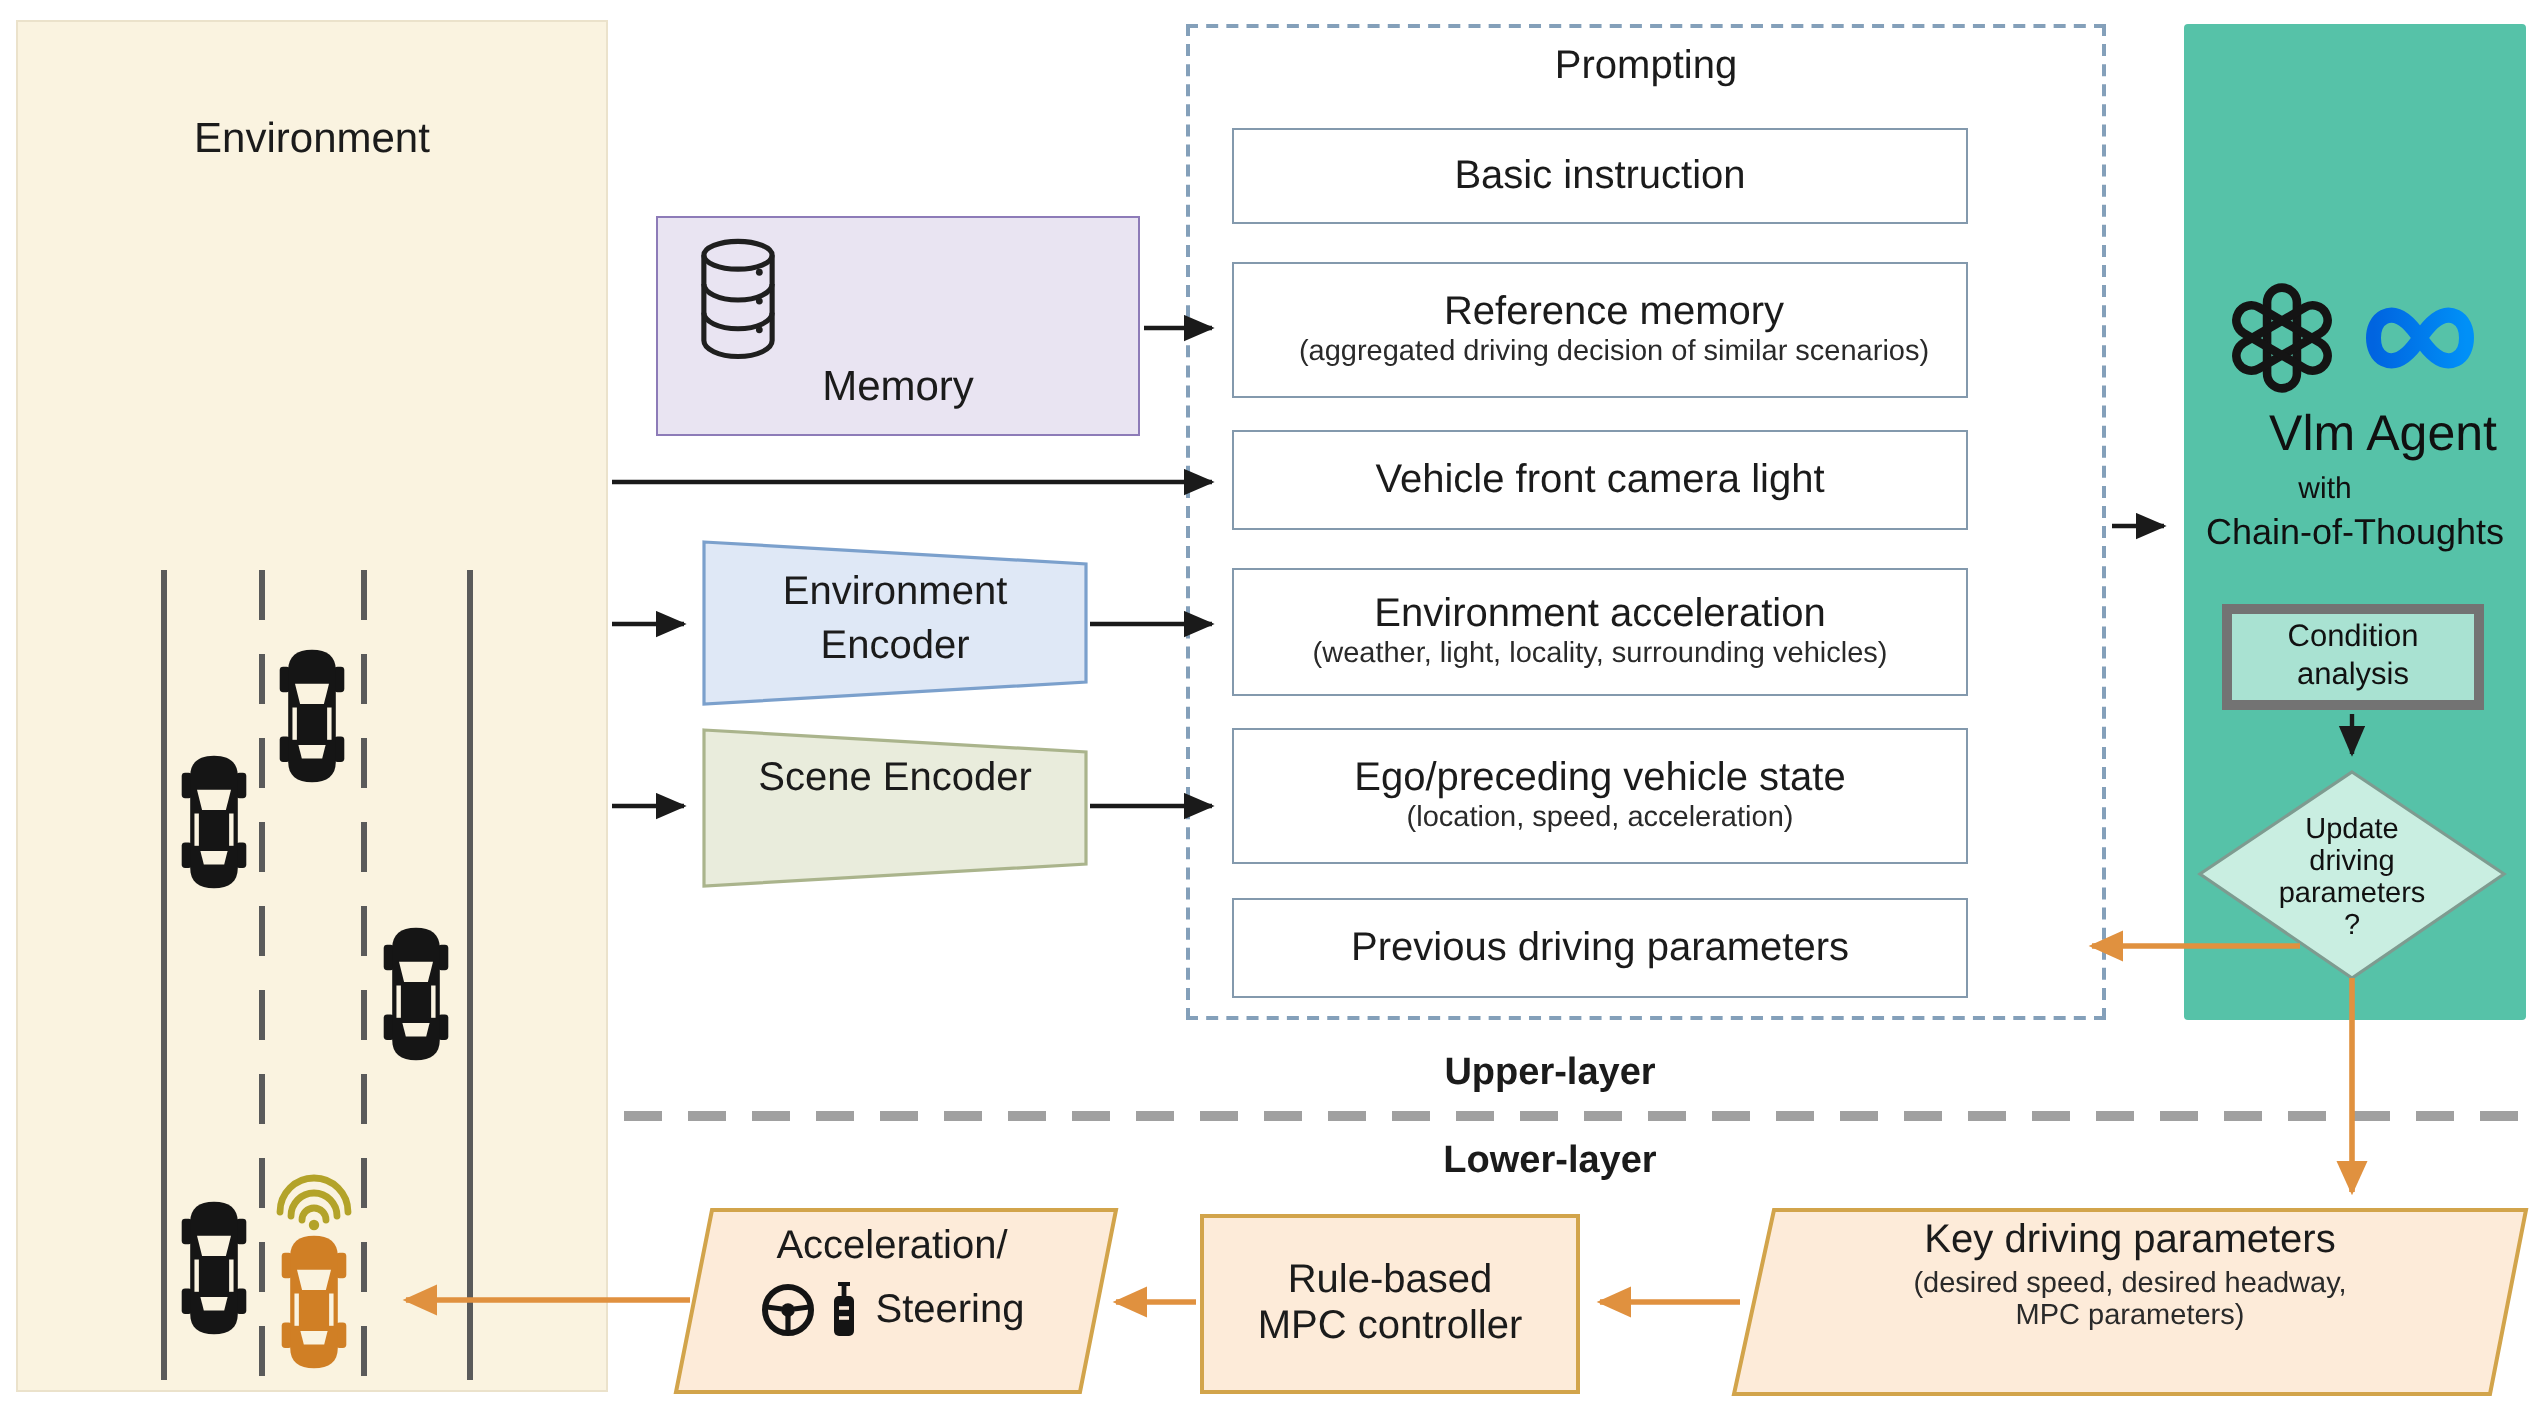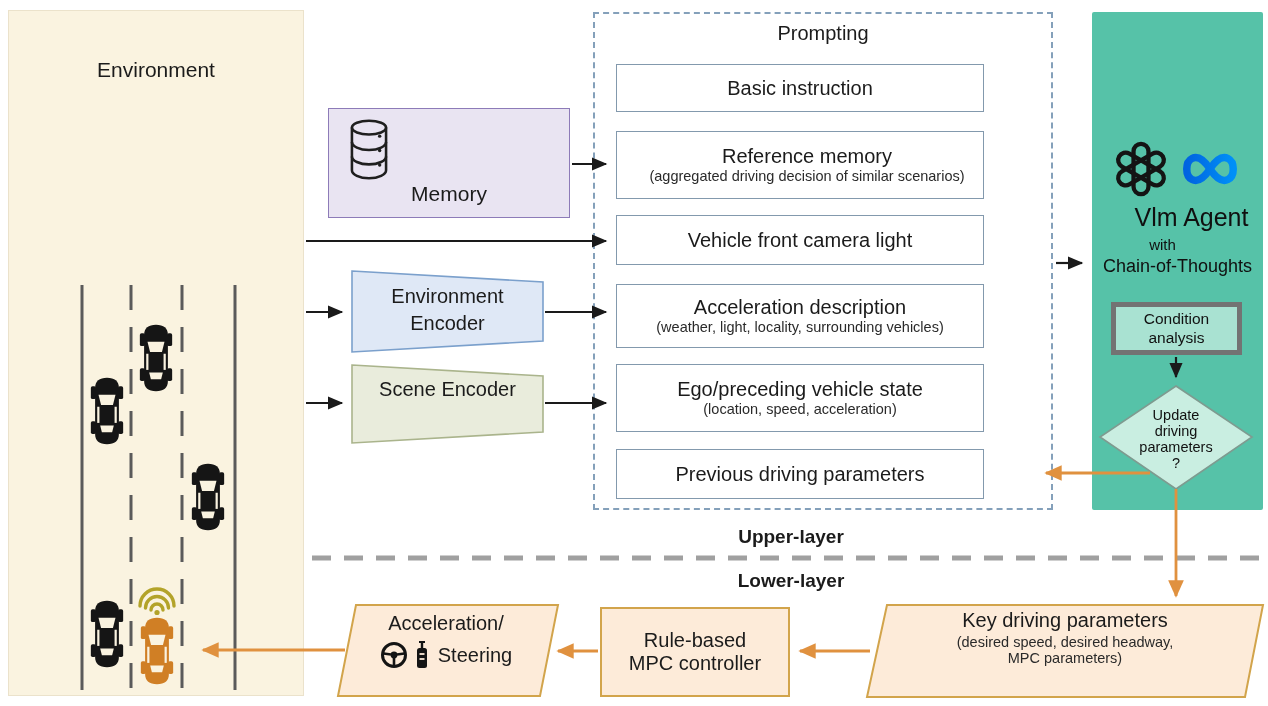--- a/index.html
+++ b/index.html
@@ -22,21 +22,21 @@
   .lbl { font-size:20px; color:#1b1b1b; line-height:1.15; text-align:center; }
   .sub { font-size:14.5px; color:#2a2a2a; line-height:1.12; text-align:center; }
   .agent-box { left:1092px; top:12px; width:171px; height:498px; background:var(--green); border-radius:2px; z-index:0; }
   .logos { left:1092px; top:140px; width:171px; display:flex; align-items:center; justify-content:center; gap:12px; z-index:10; }
   .agent-title { left:1092px; top:203px; width:171px; text-align:center; font-size:25px; color:#101010; z-index:10;padding-left:28px; }
   .agent-sub { left:1092px; top:236px; width:141px; text-align:center; font-size:15px; color:#101010; z-index:10; }
   .agent-cot { left:1092px; top:256px; width:171px; text-align:center; font-size:18px; color:#101010; z-index:10; }
   .cond-box { left:1111px; top:302px; width:131px; height:53px; background:#A9E2D2; border:5px solid #737373; display:flex; align-items:center; justify-content:center; z-index:10; }
   .cond-box span { width:100px; text-align:center; font-size:15.5px; line-height:1.2; color:#111; }
   .diamond-label { left:1130px; top:398px; width:92px; height:82px; display:flex; align-items:center; justify-content:center; text-align:center; font-size:14.5px; line-height:1.12; color:#111; white-space:pre-line; z-index:10; }
-  .layer-lbl { left:691px; width:200px; text-align:center; font-size:19px; font-weight:bold; color:#1b1b1b; z-index:10; }
+  .layer-lbl { left:675px; width:200px; text-align:center; font-size:19px; font-weight:bold; color:#1b1b1b; z-index:10; }
   .accel-label { left:340px; top:612px; width:212px; z-index:10; text-align:center; }
   .accel-row2 { display:flex; align-items:center; justify-content:center; gap:7px; margin-top:6px; }
   .mpc-box { left:600px; top:607px; width:190px; height:90px; background:var(--peach); border:2px solid var(--tan); display:flex; flex-direction:column; align-items:center; justify-content:center; z-index:1; }
   .key-label { left:877px; top:609px; width:376px; z-index:10; text-align:center; }
   .key-label .sub { width:235px; margin:2px auto 0; }
 </style>
 </head>
 <body>
 
 <div class="canvas">
@@ -145,21 +145,21 @@
   </div>
   <div class="abs pbox" style="top:131px; height:68px;padding-left:14px;">
     <span class="lbl">Reference memory</span>
     <span class="sub">(aggregated driving decision of similar scenarios)</span>
   </div>
   <div class="abs pbox" style="top:215px; height:50px;">
     <span class="lbl">Vehicle front camera light</span>
     <span class="sub"></span>
   </div>
   <div class="abs pbox" style="top:284px; height:64px;">
-    <span class="lbl">Acceleration description</span>
+    <span class="lbl">Environment acceleration</span>
     <span class="sub">(weather, light, locality, surrounding vehicles)</span>
   </div>
   <div class="abs pbox" style="top:364px; height:68px;">
     <span class="lbl">Ego/preceding vehicle state</span>
     <span class="sub">(location, speed, acceleration)</span>
   </div>
   <div class="abs pbox" style="top:449px; height:50px;">
     <span class="lbl">Previous driving parameters</span>
     <span class="sub"></span>
   </div>

